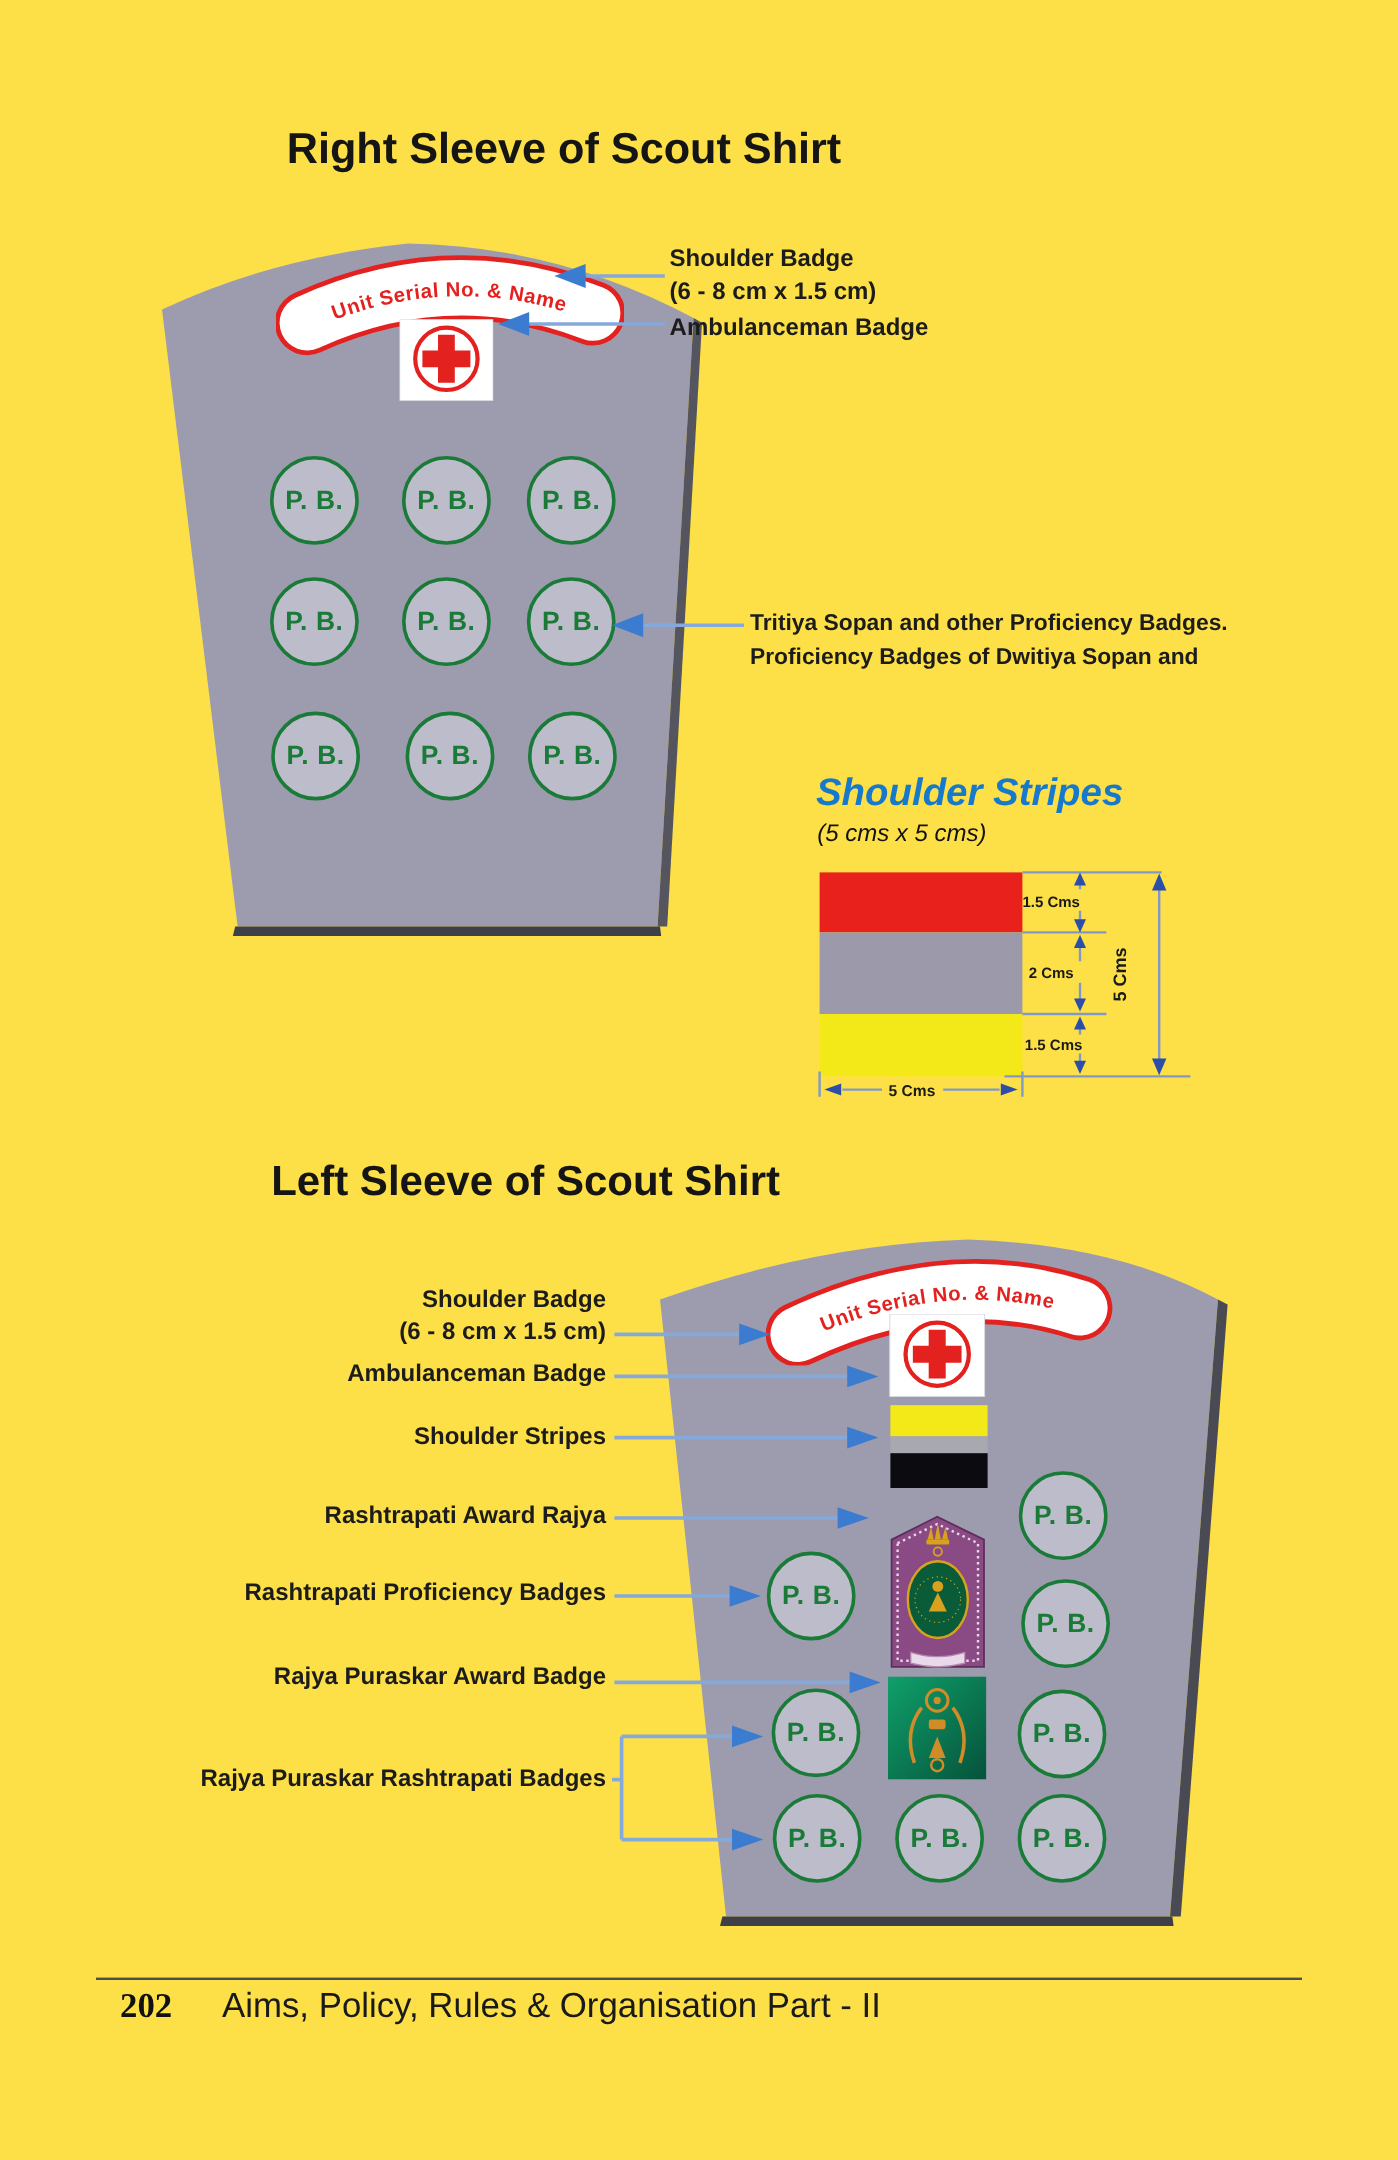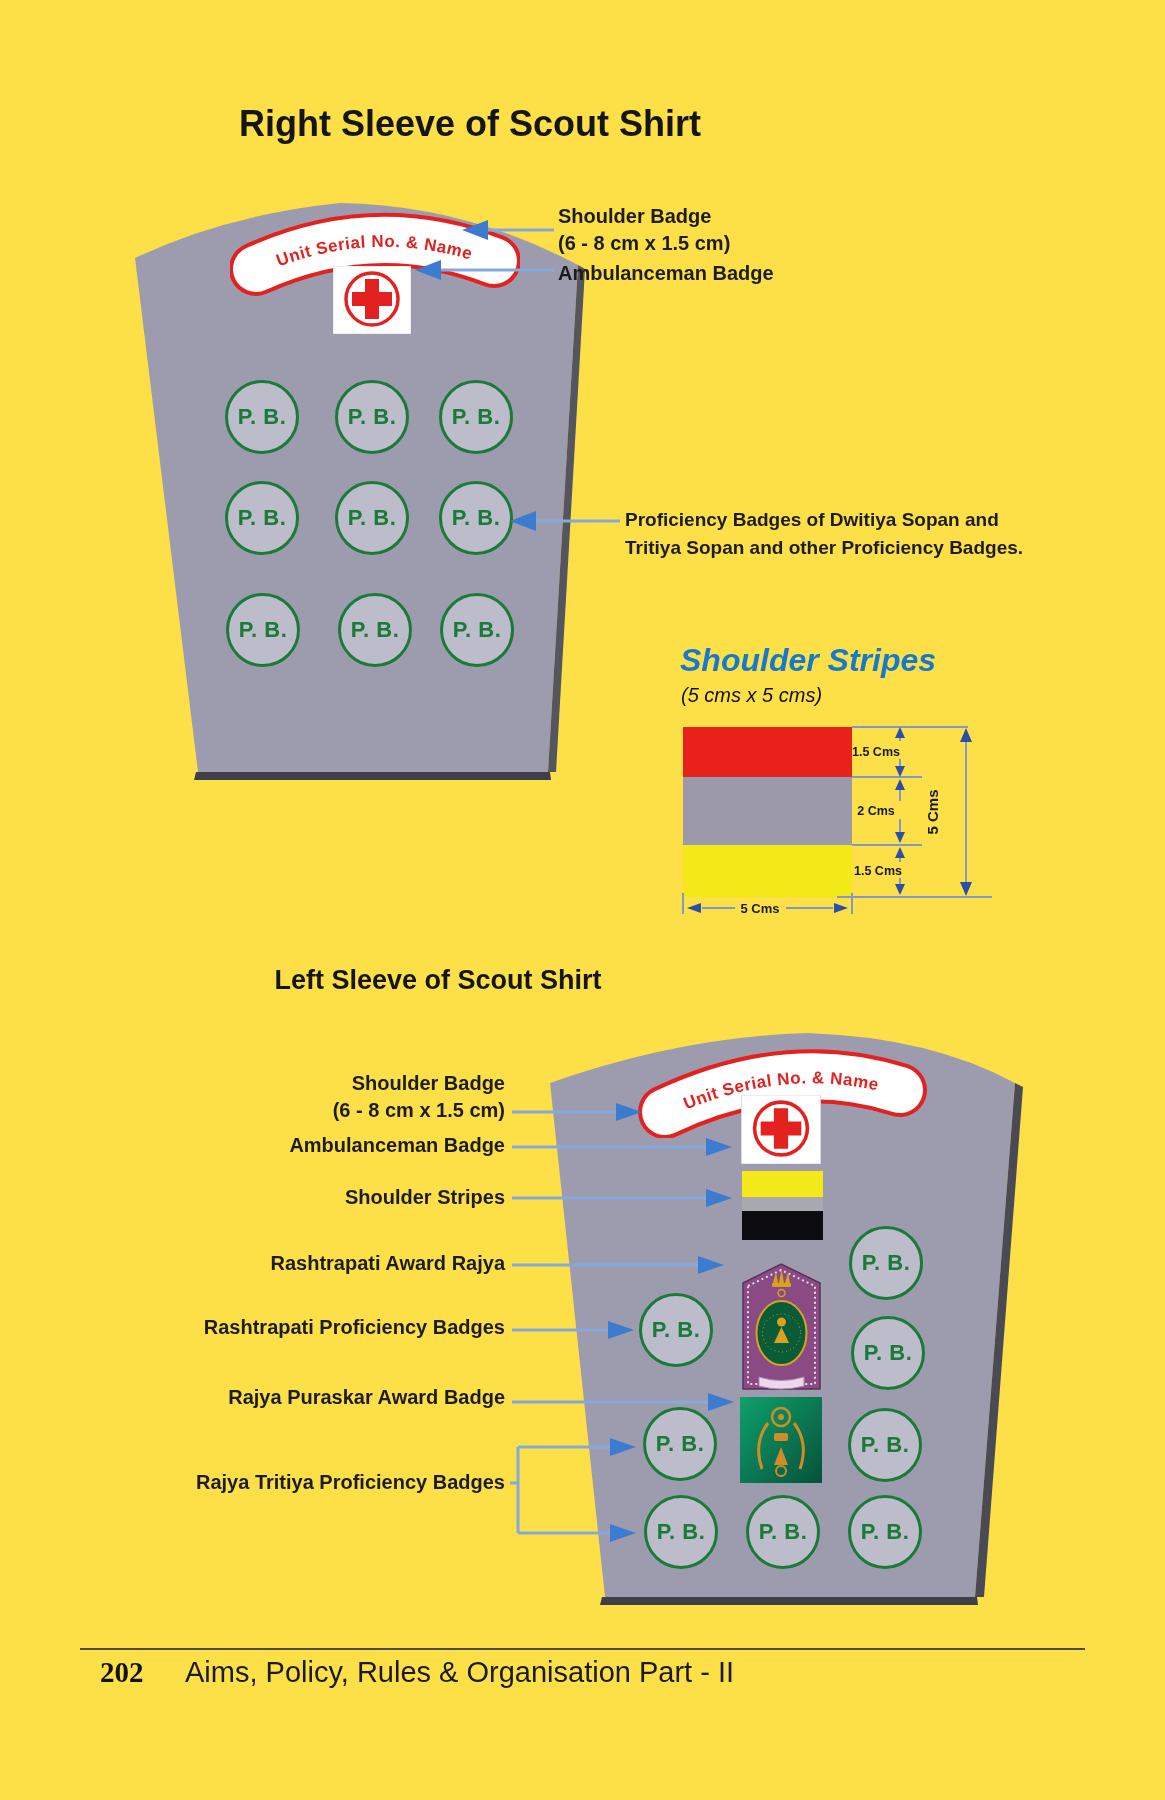--- a/index.html
+++ b/index.html
@@ -62,22 +62,22 @@
   <div class="pb" style="left:226px;top:593px;">P. B.</div>
   <div class="pb" style="left:338px;top:593px;">P. B.</div>
   <div class="pb" style="left:440px;top:593px;">P. B.</div>
 
   <div class="lbl" style="left:558px;top:203px;">
     <div>Shoulder Badge</div>
     <div>(6 - 8 cm x 1.5 cm)</div>
   </div>
   <div class="lbl" style="left:558px;top:260px;">Ambulanceman Badge</div>
   <div class="lbl" style="left:625px;top:506px;font-size:19px;line-height:28px;">
+    <div>Tritiya Sopan and other Proficiency Badges.</div>
     <div>Proficiency Badges of Dwitiya Sopan and</div>
-    <div>Tritiya Sopan and other Proficiency Badges.</div>
   </div>
 
   <div class="ss-title" style="left:680px;top:642px;">Shoulder Stripes</div>
   <div class="ss-sub" style="left:681px;top:684px;">(5 cms x 5 cms)</div>
 
   <div class="stripe" style="left:683px;top:727px;width:169px;height:50px;background:#e8211d;"></div>
   <div class="stripe" style="left:683px;top:777px;width:169px;height:68px;background:#9b99aa;"></div>
   <div class="stripe" style="left:683px;top:845px;width:169px;height:52px;background:#f4e918;"></div>
 
   <svg class="abs" style="left:0;top:0;" width="1165" height="1000" viewBox="0 0 1165 1000" pointer-events="none">
@@ -107,21 +107,21 @@
     </g>
     <g font-family="Liberation Sans, sans-serif" font-weight="bold" fill="#1a1a1a" text-anchor="middle">
       <text x="876" y="756" font-size="12.5">1.5 Cms</text>
       <text x="876" y="815" font-size="12.5">2 Cms</text>
       <text x="878" y="875" font-size="12.5">1.5 Cms</text>
       <text x="938" y="812" font-size="15" transform="rotate(-90 938 812)">5 Cms</text>
       <text x="760" y="913" font-size="13">5 Cms</text>
     </g>
   </svg>
 
-  <div class="title" style="left:438px;top:965px;font-size:27px;">Left Sleeve of Scout Shirt</div>
+  <div class="title" style="left:438px;top:965px;font-size:35px;">Left Sleeve of Scout Shirt</div>
 
   <svg class="abs" style="left:540px;top:1025px;" width="490" height="585" viewBox="0 0 490 585">
     <path d="M 10,58 Q 140,12 267,8 Q 390,12 475,58 L 435,572 L 65,572 Z" fill="#9d9cae"></path>
     <path d="M 475,58 L 435,572 L 444,572 L 483,62 Z" fill="#4a4a55"></path>
     <path d="M 62,572 L 437,572 L 438,580 L 60,580 Z" fill="#3f3f4a"></path>
   </svg>
 
   <svg class="abs" style="left:638px;top:1028px;" width="290" height="110" viewBox="0 0 290 110">
     <defs>
         <path id="lbArcText" d="M 27,91 Q 150,33 262,69"></path>
@@ -188,21 +188,21 @@
 
   <div class="lbl r" style="right:660px;top:1070px;">
     <div>Shoulder Badge</div>
     <div>(6 - 8 cm x 1.5 cm)</div>
   </div>
   <div class="lbl r" style="right:660px;top:1132px;">Ambulanceman Badge</div>
   <div class="lbl r" style="right:660px;top:1184px;">Shoulder Stripes</div>
   <div class="lbl r" style="right:660px;top:1250px;">Rashtrapati Award Rajya</div>
   <div class="lbl r" style="right:660px;top:1314px;">Rashtrapati Proficiency Badges</div>
   <div class="lbl r" style="right:660px;top:1384px;">Rajya Puraskar Award Badge</div>
-  <div class="lbl r" style="right:660px;top:1469px;">Rajya Tritiya Proficiency Badges</div>
+  <div class="lbl r" style="right:660px;top:1469px;">Rajya Puraskar Rashtrapati Badges</div>
 
   <svg class="abs" style="left:0;top:0;" width="1165" height="1800" viewBox="0 0 1165 1800" pointer-events="none">
     <g stroke="#85a9da" stroke-width="3" fill="none">
       <path d="M 488,230 H 554"></path>
       <path d="M 441,270 H 554"></path>
       <path d="M 536,521 H 620"></path>
       <path d="M 512,1112 H 616"></path>
       <path d="M 512,1147 H 706"></path>
       <path d="M 512,1198 H 706"></path>
       <path d="M 512,1265 H 698"></path>

